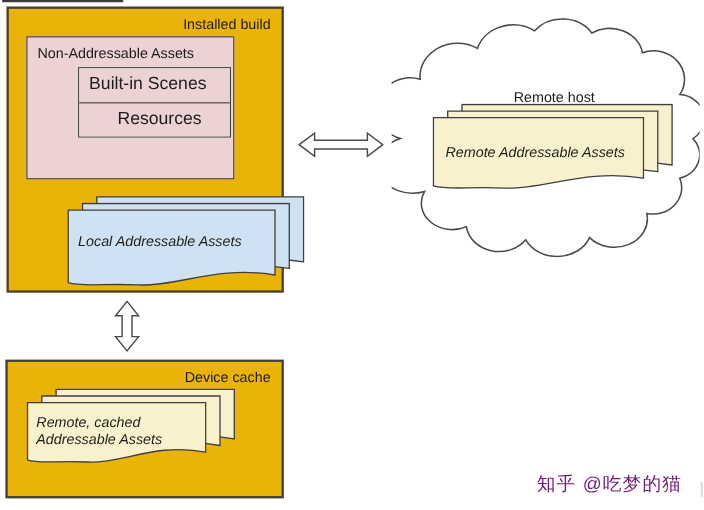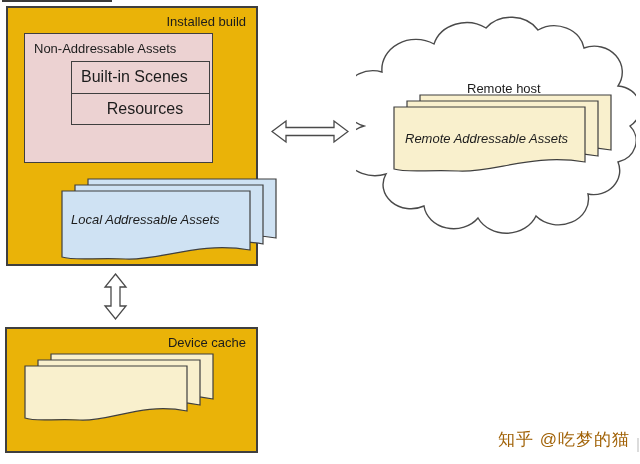--- a/index.html
+++ b/index.html
@@ -100,29 +100,31 @@
           <path d="M1,1 H192 V56 C 139.0,47 100.4,67 65.6,65 C 34.7,63.5 13.5,67 1,63 Z" fill="#f9f0cd" stroke="#3f3f3f" stroke-width="1.2"></path>
         </svg>
       </div>
   </div>
 
   <div class="box" style="left:5px;top:327px;width:253px;height:126px;">
     <div class="box-title-right">Device cache</div>
 
     <div class="doc-stack" style="left:17px;top:24px;width:190px;height:72px;">
       <div class="doc-label" style="left:9px;top:23px;">
+        <div>Remote, cached</div>
+        <div>Addressable Assets</div>
       </div>
     <svg width="164" height="58" viewBox="0 0 164 58" style="left: 26px; top: 0px;">
           <path d="M1,1 H163 V46 C 118.1,37 85.3,57 55.8,55 C 29.5,53.5 11.5,57 1,53 Z" fill="#f9f0cd" stroke="#3f3f3f" stroke-width="1.2"></path>
         </svg>
         <svg width="164" height="58" viewBox="0 0 164 58" style="left: 13px; top: 6px;">
           <path d="M1,1 H163 V46 C 118.1,37 85.3,57 55.8,55 C 29.5,53.5 11.5,57 1,53 Z" fill="#f9f0cd" stroke="#3f3f3f" stroke-width="1.2"></path>
         </svg>
         <svg width="164" height="58" viewBox="0 0 164 58" style="left: 0px; top: 12px;">
           <path d="M1,1 H163 V46 C 118.1,37 85.3,57 55.8,55 C 29.5,53.5 11.5,57 1,53 Z" fill="#f9f0cd" stroke="#3f3f3f" stroke-width="1.2"></path>
         </svg>
       </div>
   </div>
 
-  <div class="watermark" style="right: 10px; top: 428px; color: #a16207;">知乎 @吃梦的猫</div>
+  <div class="watermark" style="right: 20px; top: 428px; color: #701a75;">知乎 @吃梦的猫</div>
   <div class="edgetick"></div>
 
 </div>
 
 </body></html>

